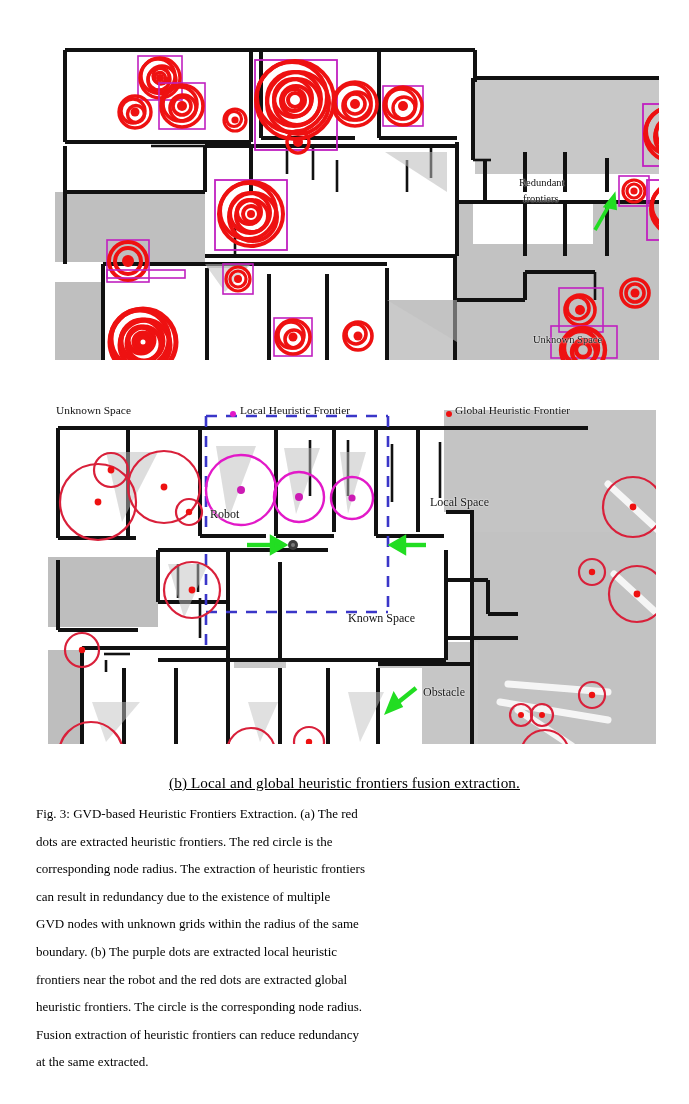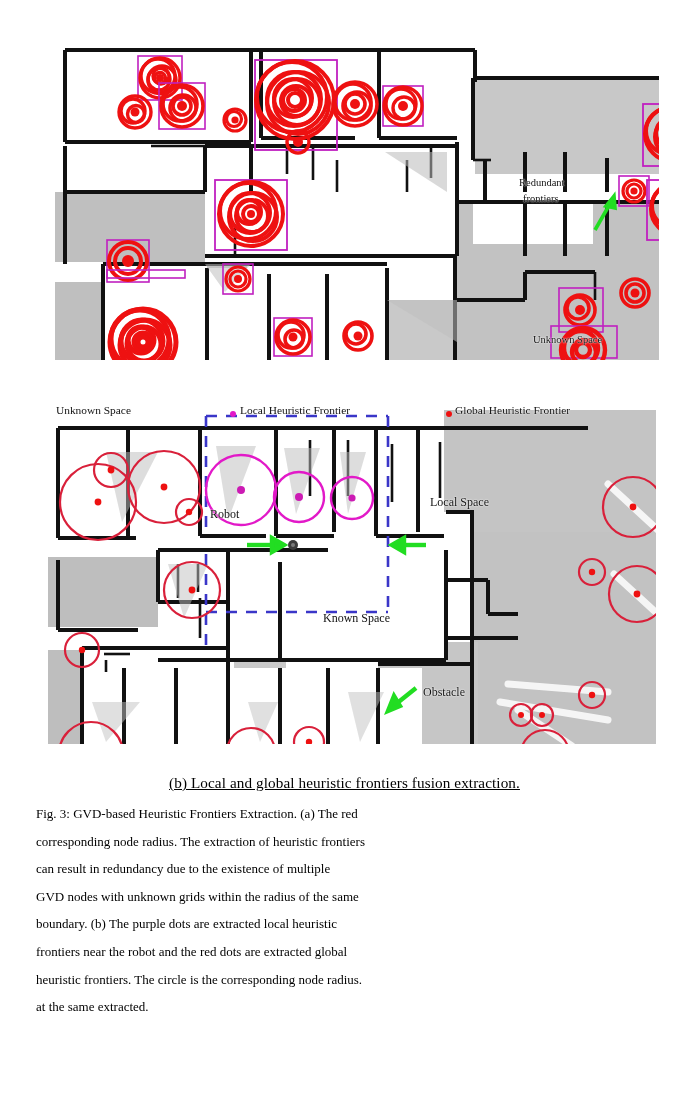--- a/index.html
+++ b/index.html
@@ -524,30 +524,32 @@
     <div class="fig-label legend-label" style="left:8px;top:2px;">Unknown Space</div>
 
     <span class="legend-dot" style="left:182px;top:9px;background:#e219c8;"></span>
     <div class="fig-label legend-label" style="left:192px;top:2px;">Local Heuristic Frontier</div>
 
     <span class="legend-dot" style="left:398px;top:9px;background:#ee1111;"></span>
     <div class="fig-label legend-label" style="left:407px;top:2px;">Global Heuristic Frontier</div>
 
     <div class="fig-label" style="left:162px;top:105px;">Robot</div>
     <div class="fig-label" style="left:382px;top:93px;">Local Space</div>
-    <div class="fig-label" style="left:275px;top:209px;">Known Space</div>
+    <div class="fig-label" style="left:300px;top:209px;">Known Space</div>
     <div class="fig-label" style="left:375px;top:283px;">Obstacle</div>
   </div>
 
   <div class="subcap" id="subcap-b">(b) Local and global heuristic frontiers fusion extraction.</div>
 
   <div id="figure-caption">
     <span class="capline">Fig. 3: GVD-based Heuristic Frontiers Extraction. (a) The red</span>
+    <span class="capline">dots are extracted heuristic frontiers. The red circle is the</span>
     <span class="capline">corresponding node radius. The extraction of heuristic frontiers</span>
     <span class="capline">can result in redundancy due to the existence of multiple</span>
     <span class="capline">GVD nodes with unknown grids within the radius of the same</span>
     <span class="capline">boundary. (b) The purple dots are extracted local heuristic</span>
     <span class="capline">frontiers near the robot and the red dots are extracted global</span>
     <span class="capline">heuristic frontiers. The circle is the corresponding node radius.</span>
+    <span class="capline">Fusion extraction of heuristic frontiers can reduce redundancy</span>
     <span class="capline">at the same extracted.</span>
   </div>
 
 </div>
 
 </body></html>

